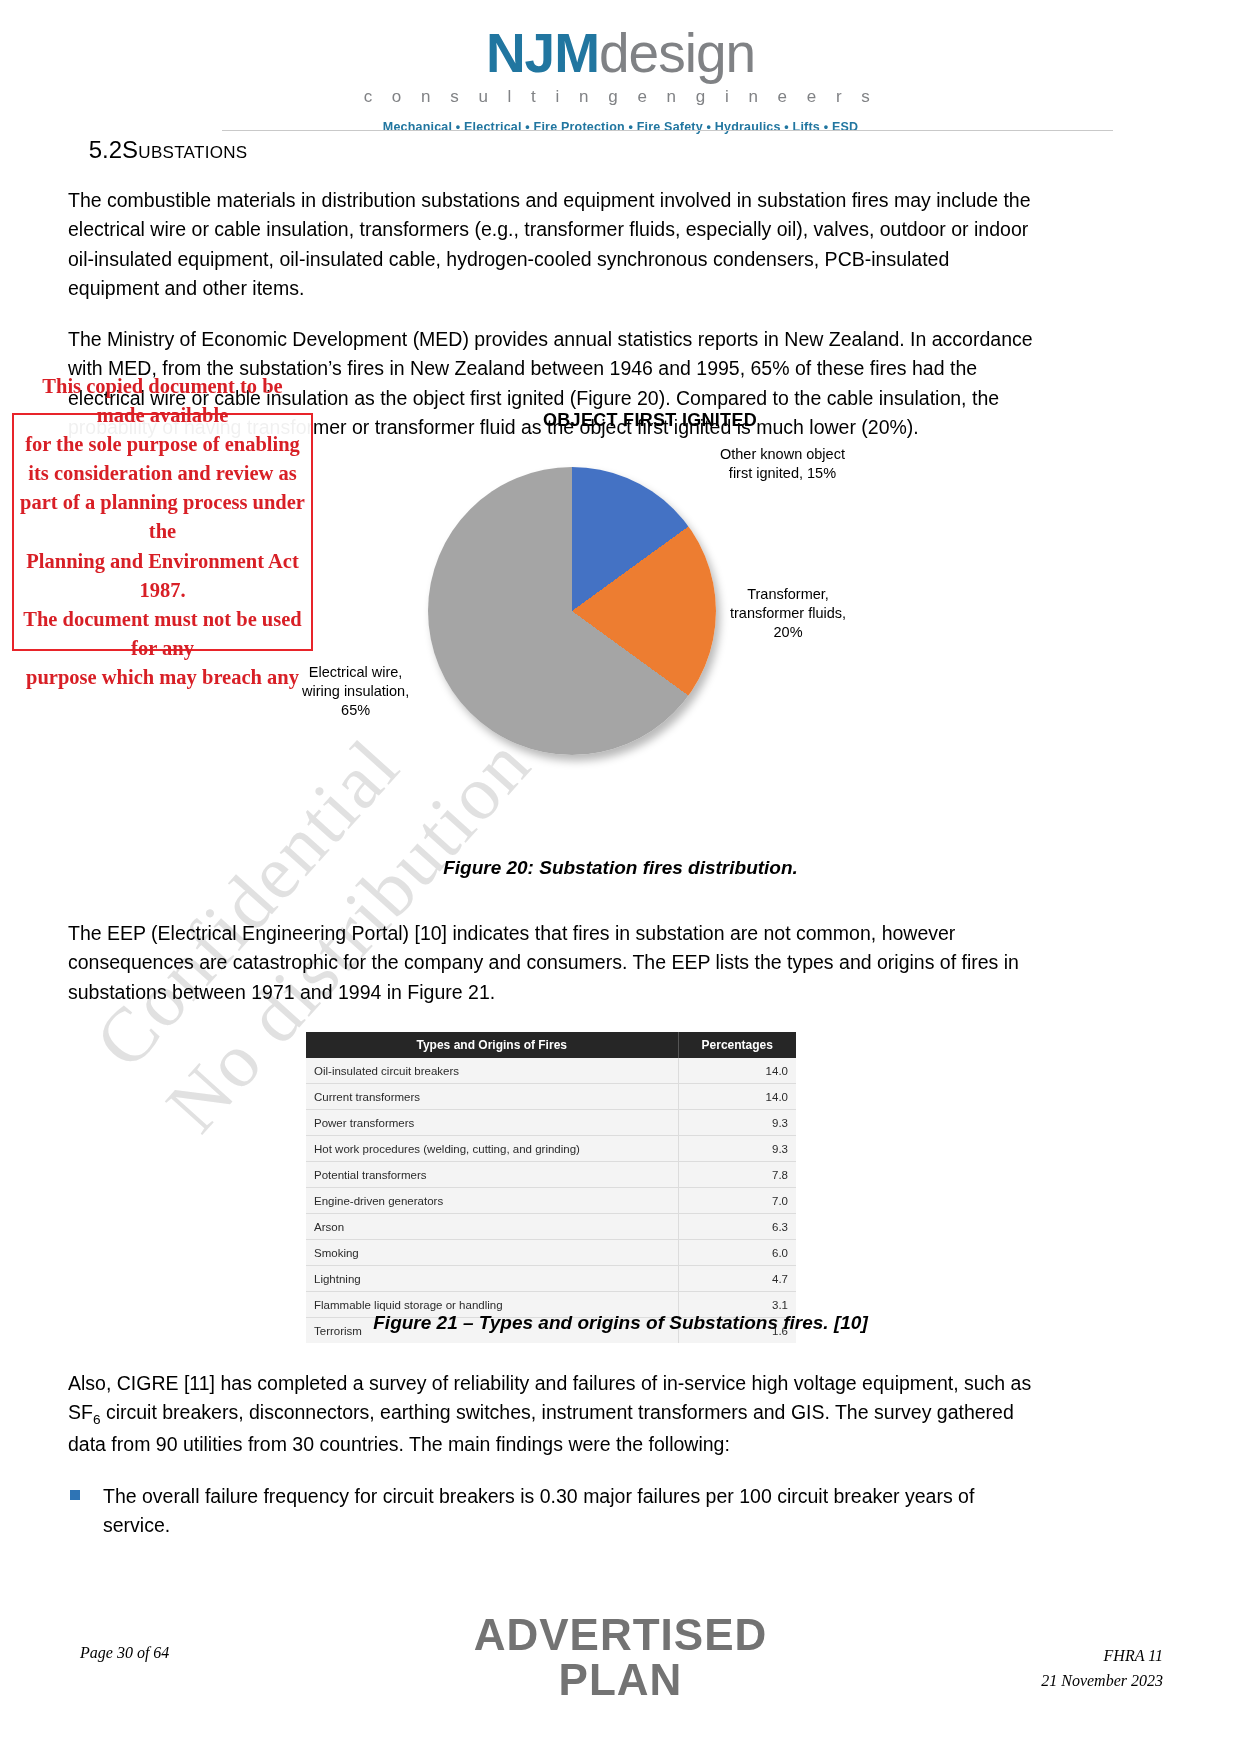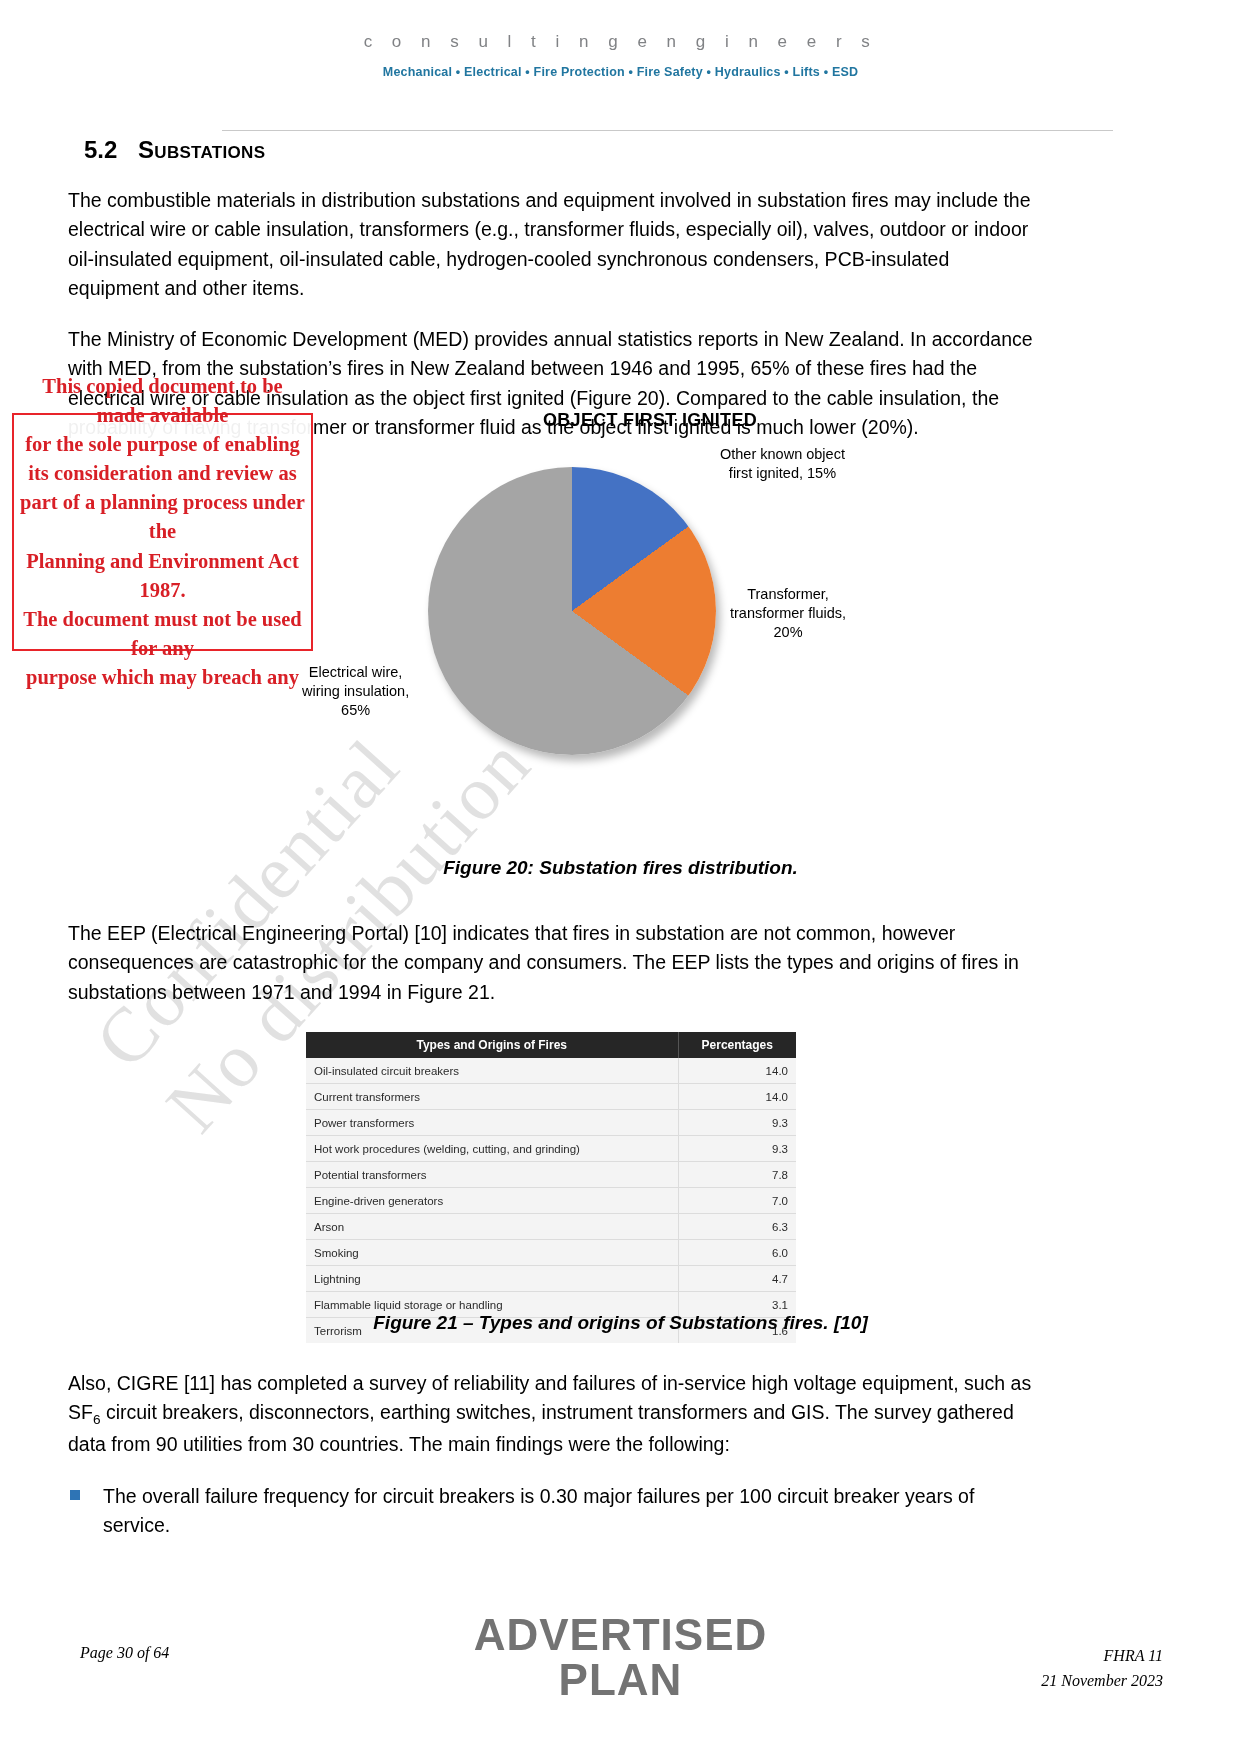--- a/index.html
+++ b/index.html
@@ -90,22 +90,23 @@
     left: 68px;
     top: 136px;
     width: 973px;
     z-index: 3;
   }
 
   
   .h2 {
     display: flex;
     align-items: baseline;
-    font-weight: bold;
-    margin: 0 0 22px 16px;
+    font-weight: normal;
+    margin: 0 0 22px 0;
+    text-align: right;
   }
   .h2-num { font-size: 24px; width: 54px; flex: 0 0 54px; }
   .h2-text {
     font-size: 24px;
     font-variant: small-caps;
     text-transform: capitalize;
     letter-spacing: 0.3px;
   }
 
   
@@ -299,20 +300,21 @@
 <body>
 
 <div class="page">
 
   <div class="watermark">
     <div>Confidential</div>
     <div>No distribution</div>
   </div>
 
   <div class="logo-block">
+    <div class="logo-main"><span class="logo-njm">NJM</span><span class="logo-design">design</span></div>
     <div class="logo-sub">c o n s u l t i n g   e n g i n e e r s</div>
     <div class="logo-services">Mechanical  •  Electrical  •  Fire Protection  •  Fire Safety  •  Hydraulics  •  Lifts  •  ESD</div>
   </div>
   <div class="header-rule"></div>
 
   <div class="content">
 
     <div class="h2">
       <span class="h2-num">5.2</span>
       <span class="h2-text">Substations</span>

